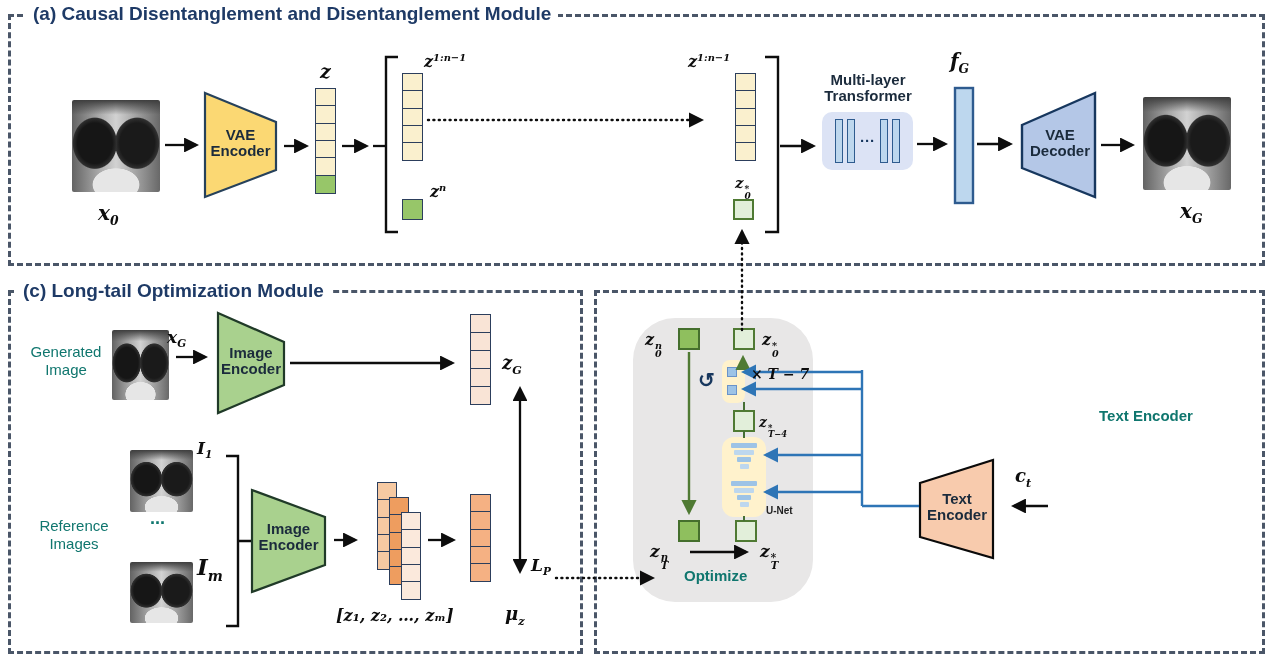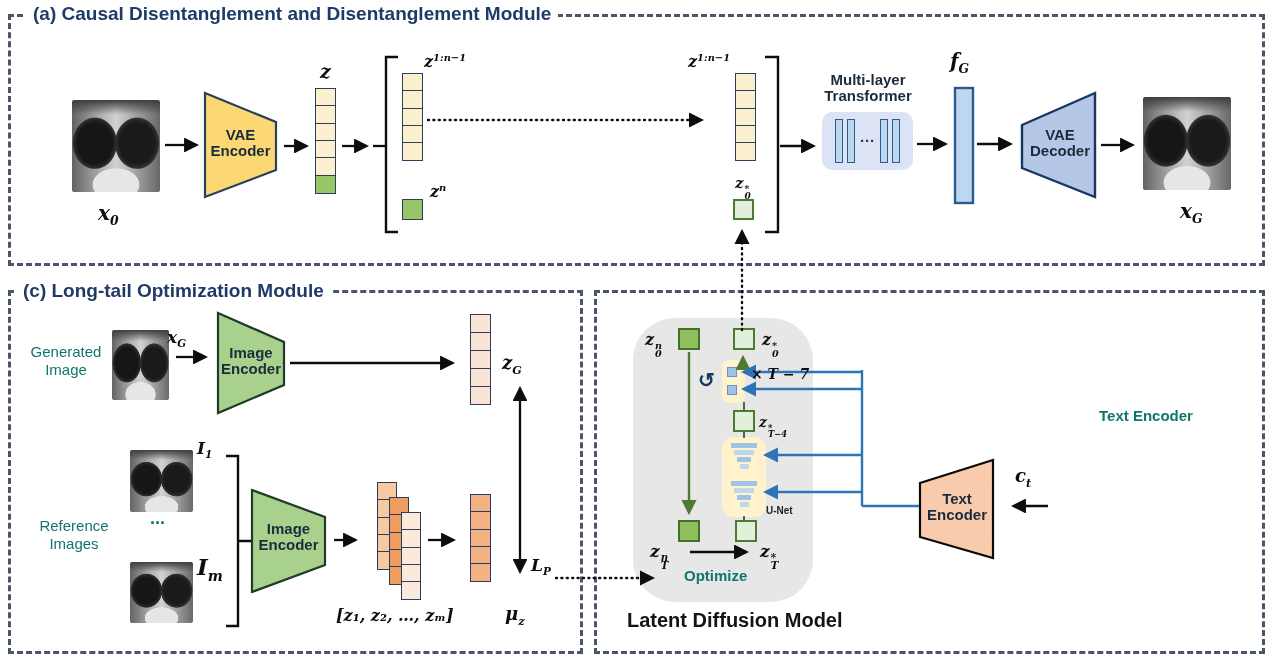--- a/index.html
+++ b/index.html
@@ -256,21 +256,20 @@
 Images</div>
   <div class="lbl math" style="left:197px;top:438px;font-size:17px;"><span>I</span><sub>1</sub></div>
   <div class="lbl" style="left:150px;top:508px;font-size:18px;font-weight:bold;">...</div>
   <div class="lbl math" style="left:197px;top:553px;font-size:23px;"><span>I</span><sub>m</sub></div>
   <div class="lbl enc-lbl pre c" style="left:252px;top:521px;width:73px;">Image
 Encoder</div>
   <div class="lbl math" style="left:336px;top:606px;font-size:16px;">[z₁, z₂, …, zₘ]</div>
   <div class="lbl math" style="left:505px;top:587px;font-size:18px;margin-top:16px;"><span>μ</span><sub>z</sub></div>
   <div class="lbl math" style="left:531px;top:555px;font-size:17px;"><span>L</span><sub>P</sub></div>
 
-  <div class="lbl" style="left:627px;top:609px;font-size:20px;font-weight:bold;color:#141414;">Latent Diffusion Model</div>
   <div class="lbl math" style="left:645px;top:330px;font-size:16px;"><span>z</span><span class="stk">
         <span>n</span>
         <span>0</span>
       </span></div>
   <div class="lbl math" style="left:762px;top:330px;font-size:16px;"><span>z</span><span class="stk">
         <span>*</span>
         <span>0</span>
       </span></div>
   <div class="lbl loopglyph" style="left:698px;top:368px;">↺</div>
   <div class="lbl math" style="left:751px;top:366px;font-size:14px;">× T − 7</div>

